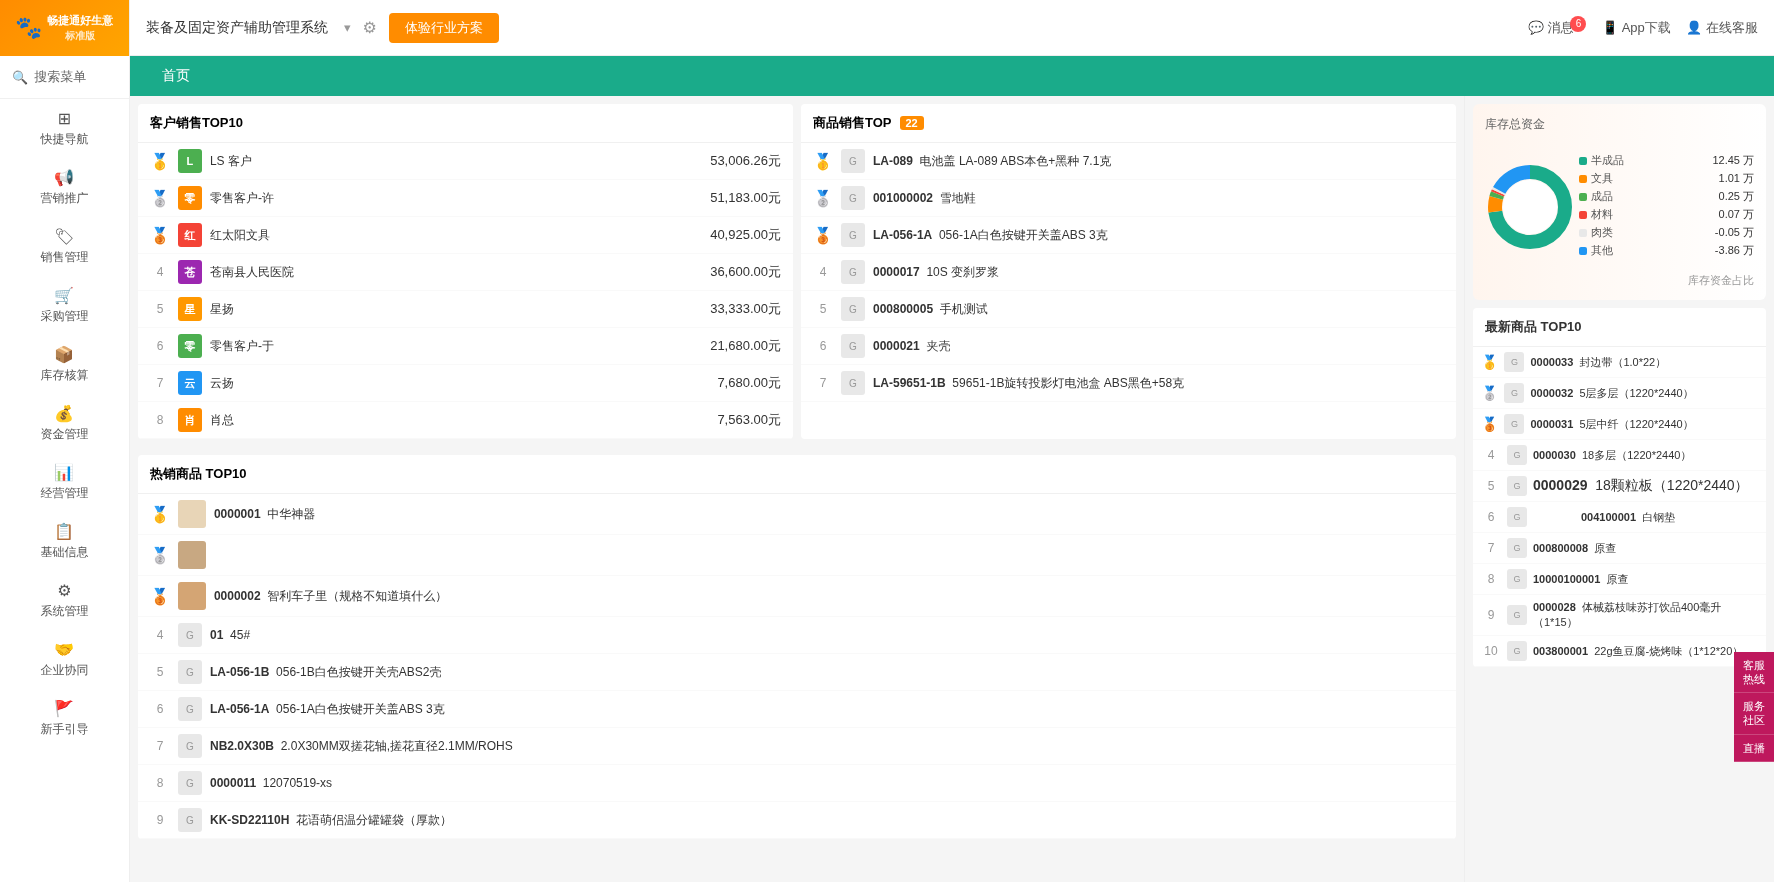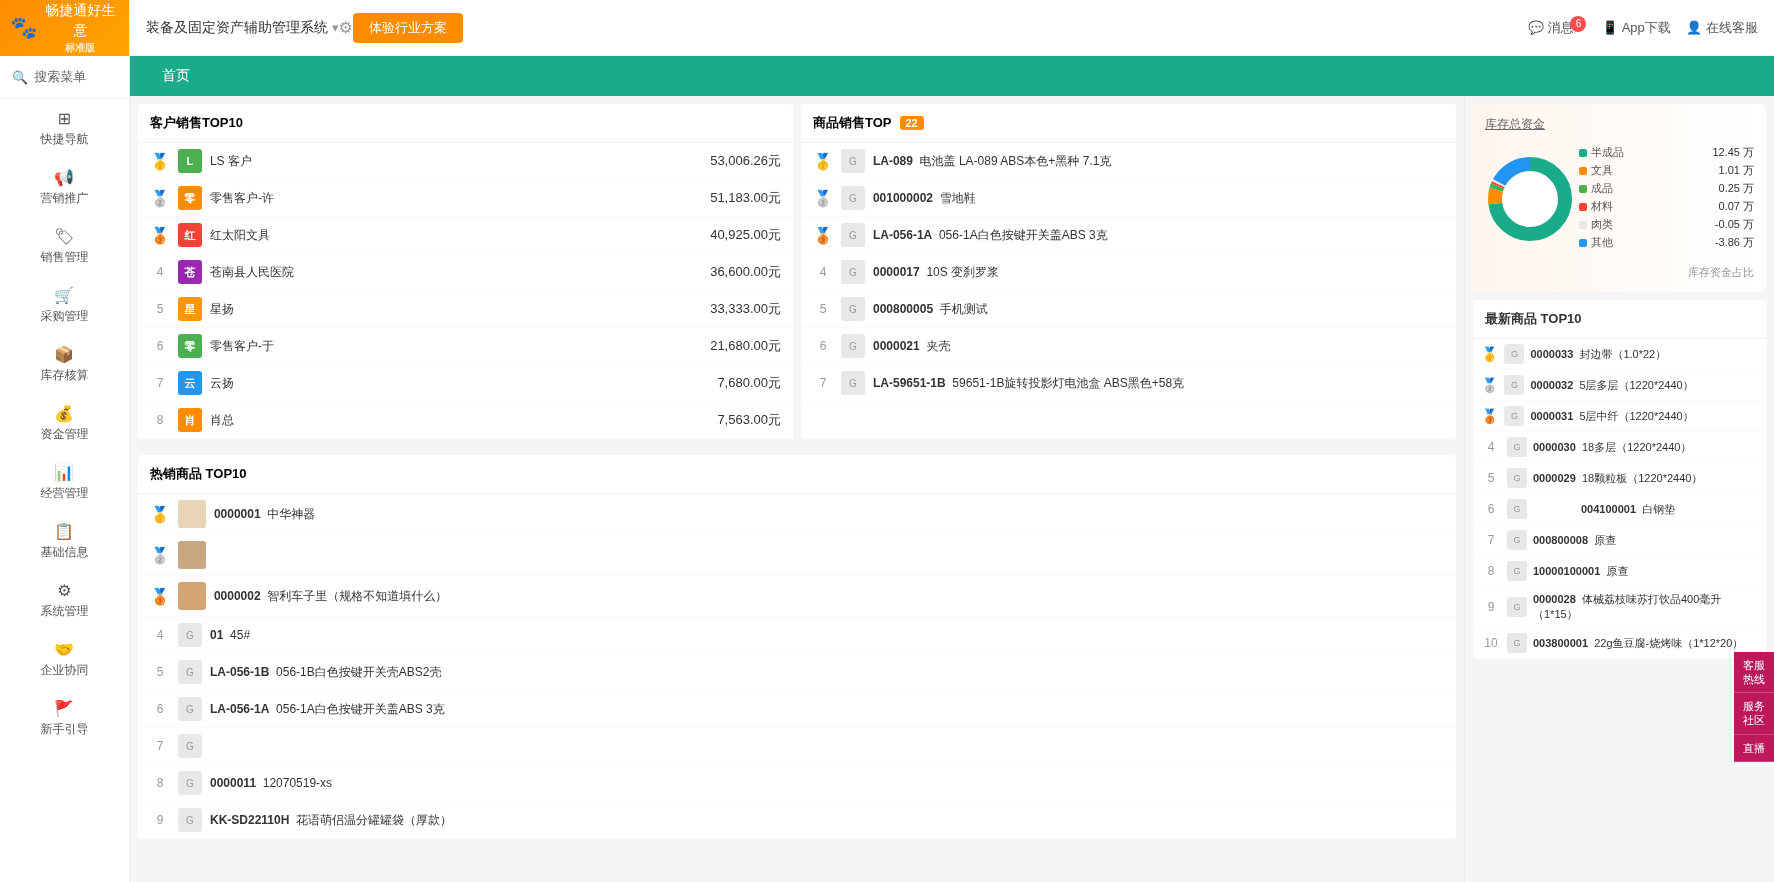--- a/index.html
+++ b/index.html
@@ -63,20 +63,21 @@
       flex-direction: column;
       overflow: hidden;
     }
     .top-header {
       height: 56px;
       background: #fff;
       border-bottom: 1px solid #eee;
       display: flex;
       align-items: center;
       padding: 0 16px;
+      gap: 12px;
     }
     .system-title {
       font-size: 14px;
       color: #333;
       font-weight: 500;
     }
     .dropdown-arrow { color: #999; margin-left: 4px; }
     .settings-icon { color: #999; cursor: pointer; font-size: 16px; }
     .trial-btn {
       background: #ff8c00;
@@ -220,21 +221,21 @@
       border-radius: 4px;
     }
 
     
     .inventory-card {
       background: linear-gradient(to right, #fff5ee, #fff);
       border-radius: 6px;
       padding: 12px;
       margin-bottom: 8px;
     }
-    .inventory-title { font-size: 12px; color: #666; margin-bottom: 4px; text-decoration: underline; }
+    .inventory-title { font-size: 12px; color: #666; margin-bottom: 12px; }
 
     
     .chart-area {
       display: flex;
       align-items: center;
       gap: 4px;
       padding: 8px 0;
     }
     .donut-wrapper {
       width: 90px;
@@ -298,21 +299,21 @@
 
     .inventory-label { font-size: 11px; color: #999; text-align: right; margin-top: 4px; }
   </style>
 </head>
 <body>
 
 <div class="sidebar">
   <div class="sidebar-logo">
     <span style="font-size:22px; margin-right:4px;">🐾</span>
     <div>
-      <div style="font-size:14px;font-weight:normal;">畅捷通好生意</div>
+      <div style="font-size:11px;font-weight:bold;">畅捷通好生意</div>
       <div style="font-size:10px; opacity:0.8;">标准版</div>
     </div>
   </div>
   <div class="sidebar-search">
     <button class="sidebar-search-btn">
       <span>🔍</span>
       <span>搜索菜单</span>
     </button>
   </div>
   <div id="nav-items-container">
@@ -529,20 +530,21 @@
     <span class="item-name"><strong>LA-056-1B</strong> &nbsp;056-1B白色按键开关壳ABS2壳</span>
   </div>
               <div class="data-row">
     <span class="rank-num">6</span>
     <div class="product-avatar">G</div>
     <span class="item-name"><strong>LA-056-1A</strong> &nbsp;056-1A白色按键开关盖ABS 3克</span>
   </div>
               <div class="data-row">
     <span class="rank-num">7</span>
     <div class="product-avatar">G</div>
+    <span class="item-name"><strong>NB2.0X30B</strong> &nbsp;2.0X30MM双搓花轴,搓花直径2.1MM/ROHS</span>
   </div>
               <div class="data-row">
     <span class="rank-num">8</span>
     <div class="product-avatar">G</div>
     <span class="item-name"><strong>0000011</strong> &nbsp;12070519-xs</span>
   </div>
               <div class="data-row">
     <span class="rank-num">9</span>
     <div class="product-avatar">G</div>
     <span class="item-name"><strong>KK-SD22110H</strong> &nbsp;花语萌侣温分罐罐袋（厚款）</span>
@@ -627,21 +629,21 @@
     <span style="font-size:11px;flex:1;color:#333;"><strong>0000031</strong> &nbsp;5层中纤（1220*2440）</span>
   </div>
             <div class="new-product-row">
     <span class="rank-num">4</span>
     <div class="product-avatar" style="width:20px;height:20px;font-size:9px;">G</div>
     <span style="font-size:11px;flex:1;color:#333;"><strong>0000030</strong> &nbsp;18多层（1220*2440）</span>
   </div>
             <div class="new-product-row">
     <span class="rank-num">5</span>
     <div class="product-avatar" style="width:20px;height:20px;font-size:9px;">G</div>
-    <span style="font-size:11px;flex:1;color:#333;"><strong>0000029</strong> &nbsp;18颗粒板（1220*2440）</span>
+    <span style="font-size:14px;flex:1;color:#333;"><strong>0000029</strong> &nbsp;18颗粒板（1220*2440）</span>
   </div>
             <div class="new-product-row">
     <span class="rank-num">6</span>
     <div class="product-avatar" style="width:20px;height:20px;font-size:9px;">G</div>
     <span style="font-size:11px;flex:1;color:#333;margin-left:48px;"><strong>004100001</strong> &nbsp;白钢垫</span>
   </div>
             <div class="new-product-row">
     <span class="rank-num">7</span>
     <div class="product-avatar" style="width:20px;height:20px;font-size:9px;">G</div>
     <span style="font-size:11px;flex:1;color:#333;"><strong>000800008</strong> &nbsp;原查</span>

